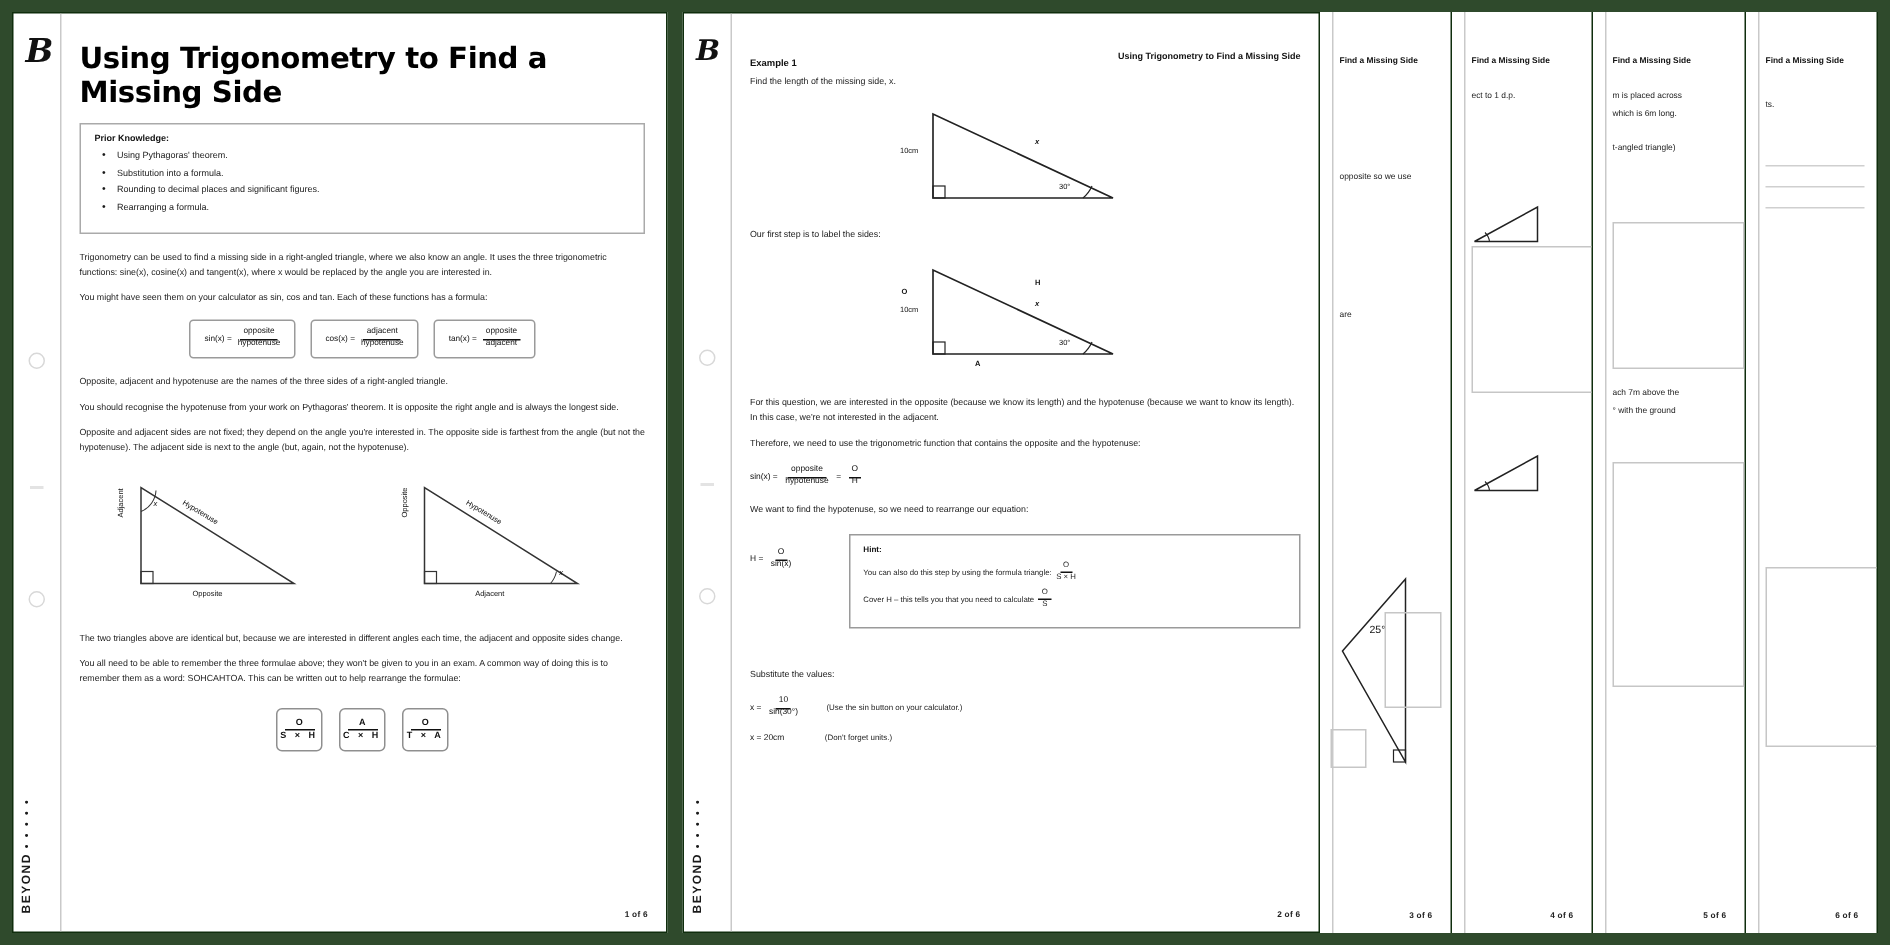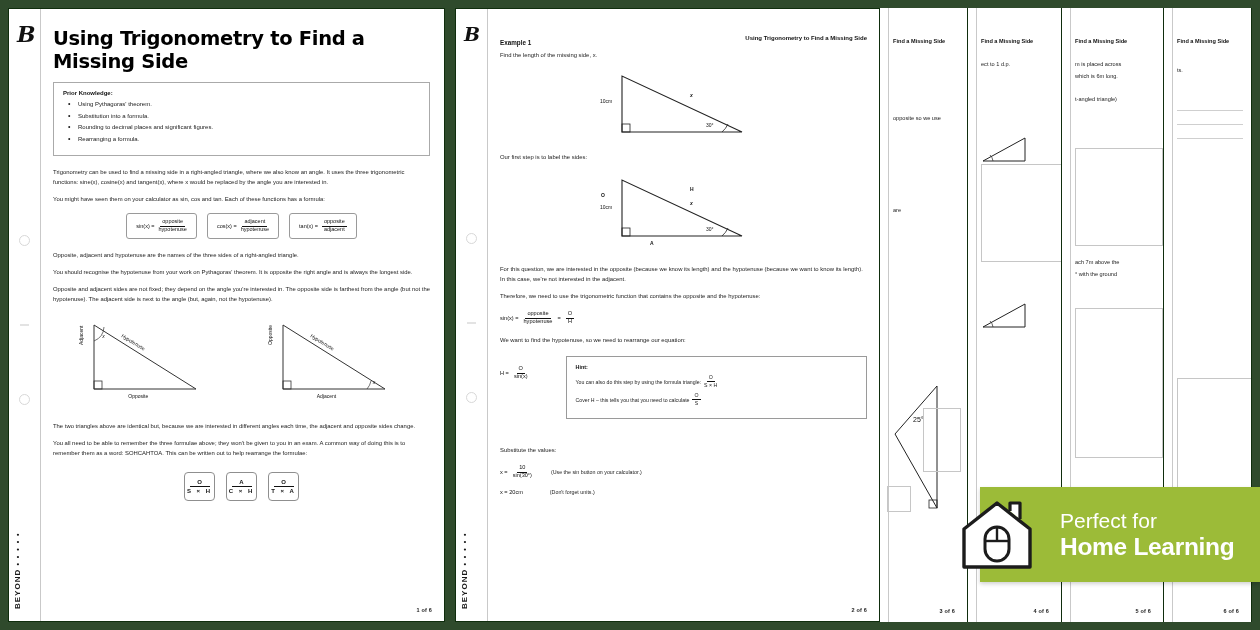--- a/index.html
+++ b/index.html
@@ -477,27 +477,14 @@
           <span class="top">O</span>
           <span class="bar"></span>
           <span class="bot">T × A</span>
         </div>
       </div>
     </div>
 
     <div class="page-num">1 of 6</div>
   </div>
 
-  <div id="badge">
-    <svg class="house" viewBox="0 0 78 72">
-      <path d="M39 4 L72 30 L72 68 L6 68 L6 30 Z" fill="#ffffff" stroke="#1c1c1c" stroke-width="3.4" stroke-linejoin="round"></path>
-      <path d="M52 12 L52 4 L62 4 L62 20" fill="#ffffff" stroke="#1c1c1c" stroke-width="3.2" stroke-linejoin="round"></path>
-      <rect x="27" y="28" width="24" height="34" rx="12" fill="#ffffff" stroke="#1c1c1c" stroke-width="3"></rect>
-      <line x1="39" y1="28" x2="39" y2="42" stroke="#1c1c1c" stroke-width="2.4"></line>
-      <line x1="27" y1="42" x2="51" y2="42" stroke="#1c1c1c" stroke-width="2.4"></line>
-    </svg>
-    <div class="txt">
-      <div class="t1">Perfect for</div>
-      <div class="t2">Home Learning</div>
-    </div>
-  </div>
 
 </div>
 
 </body></html>

